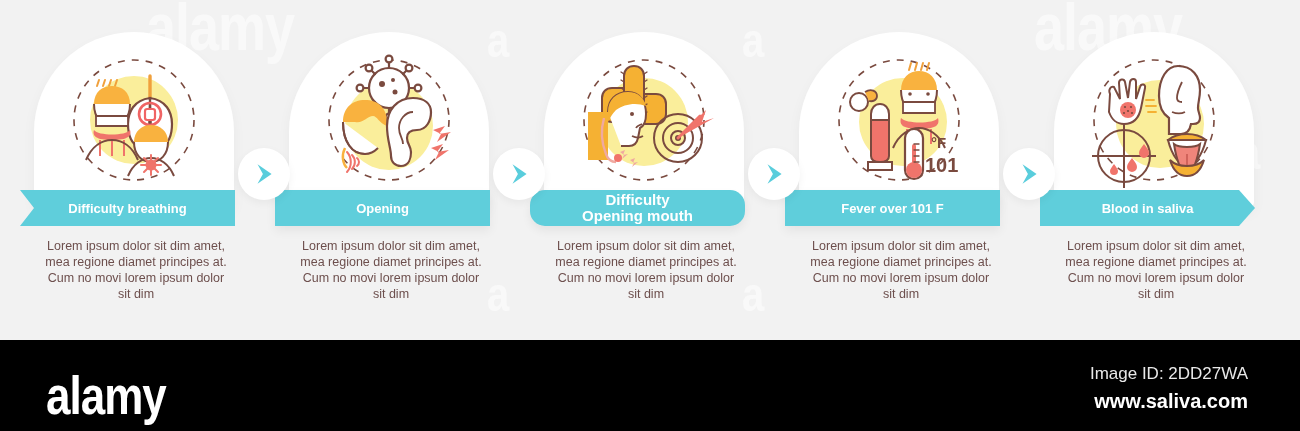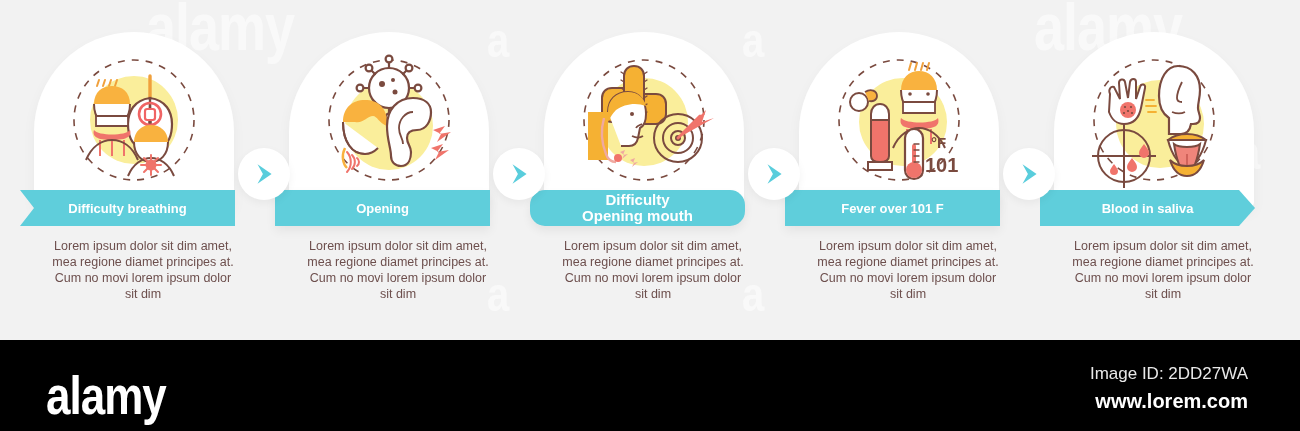--- a/index.html
+++ b/index.html
@@ -65,21 +65,21 @@
   }
   
   .banner.last{
     left:12px;width:215px;
     clip-path:polygon(0 0, calc(100% - 16px) 0, 100% 50%, calc(100% - 16px) 100%, 0 100%);
     text-align:center;
   }
 
   
   .copy{
-    position:absolute;left:39px;top:238px;width:192px;
+    position:absolute;left:32px;top:238px;width:192px;
     color:#6d4f4d;font-size:12.5px;line-height:16px;text-align:center;
   }
 
   
   .arrow{
     position:absolute;top:148px;width:52px;height:52px;border-radius:50%;
     background:#ffffff;display:flex;align-items:center;justify-content:center;
     box-shadow:0 3px 8px rgba(0,0,0,.05);z-index:6;
   }
   .arrow svg{width:26px;height:26px;display:block;}
@@ -378,16 +378,16 @@
       </div>
 
       <div class="copy">Lorem ipsum dolor sit dim amet, mea regione diamet principes at. Cum no movi lorem ipsum dolor sit dim</div>
     </div>
 
   </div>
 
   <div class="footer">
     <div class="logo">alamy</div>
     <div class="imgid">Image ID: 2DD27WA</div>
-    <div class="url">www.lorem.com</div>
+    <div class="url">www.saliva.com</div>
   </div>
 
 </div>
 
 </body></html>

